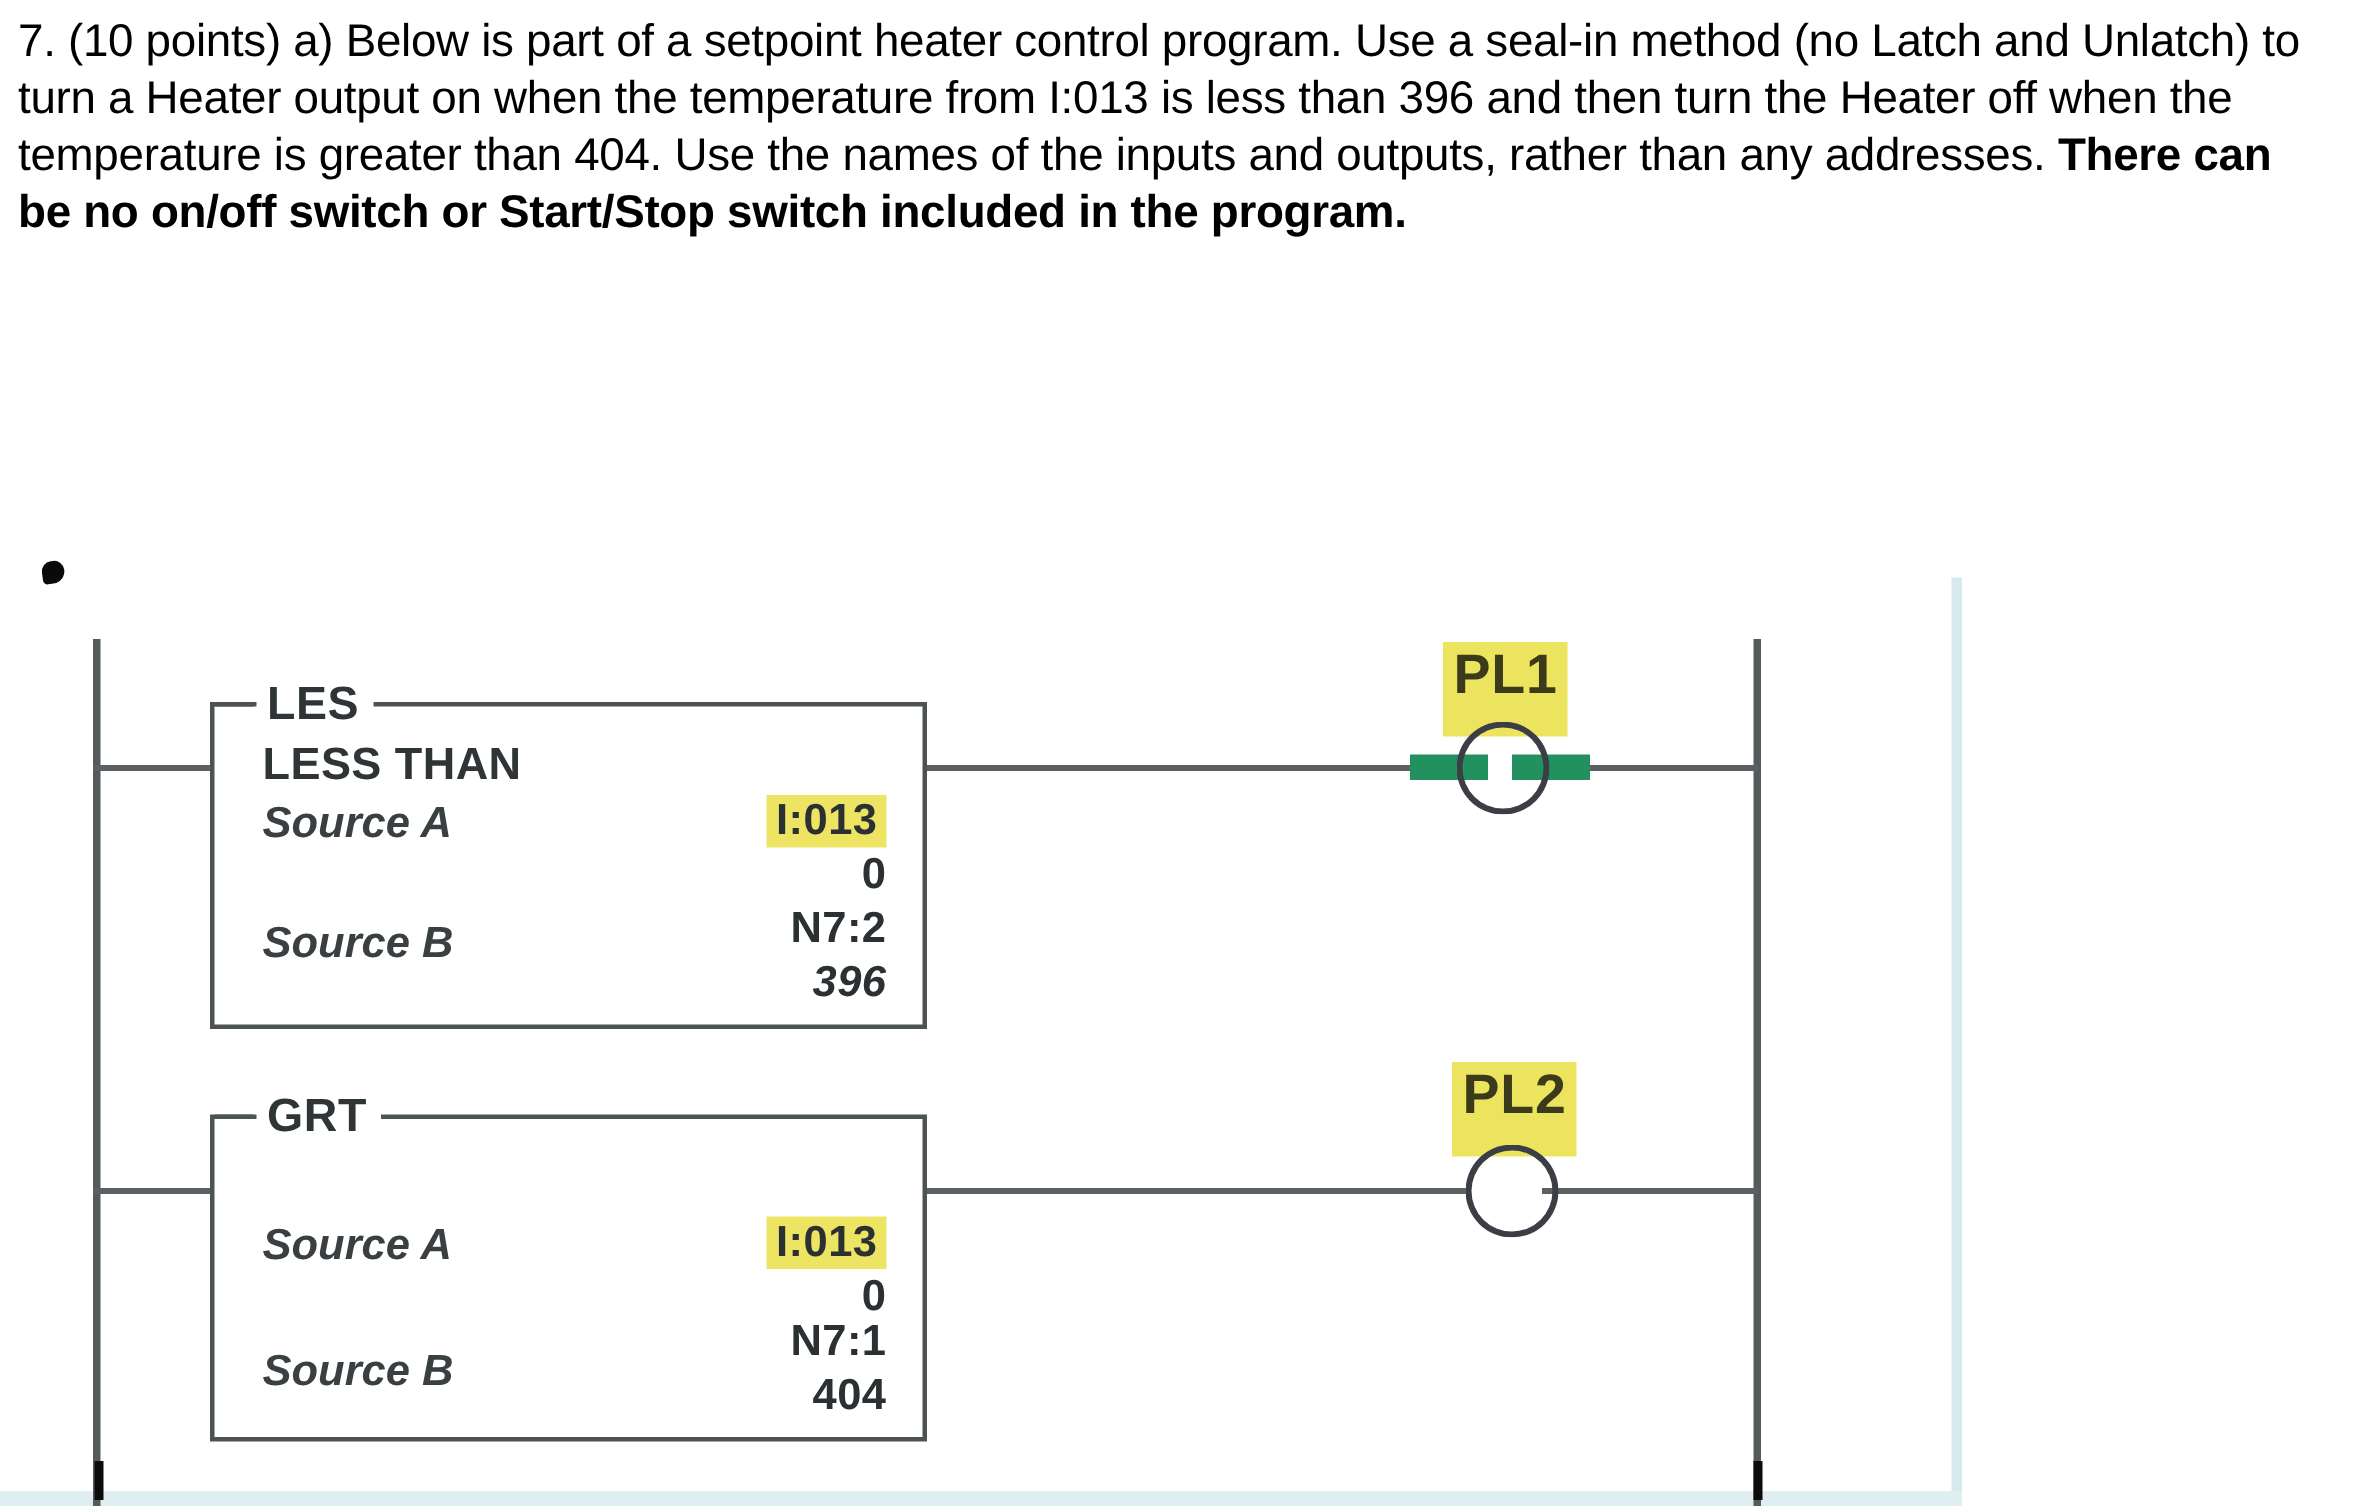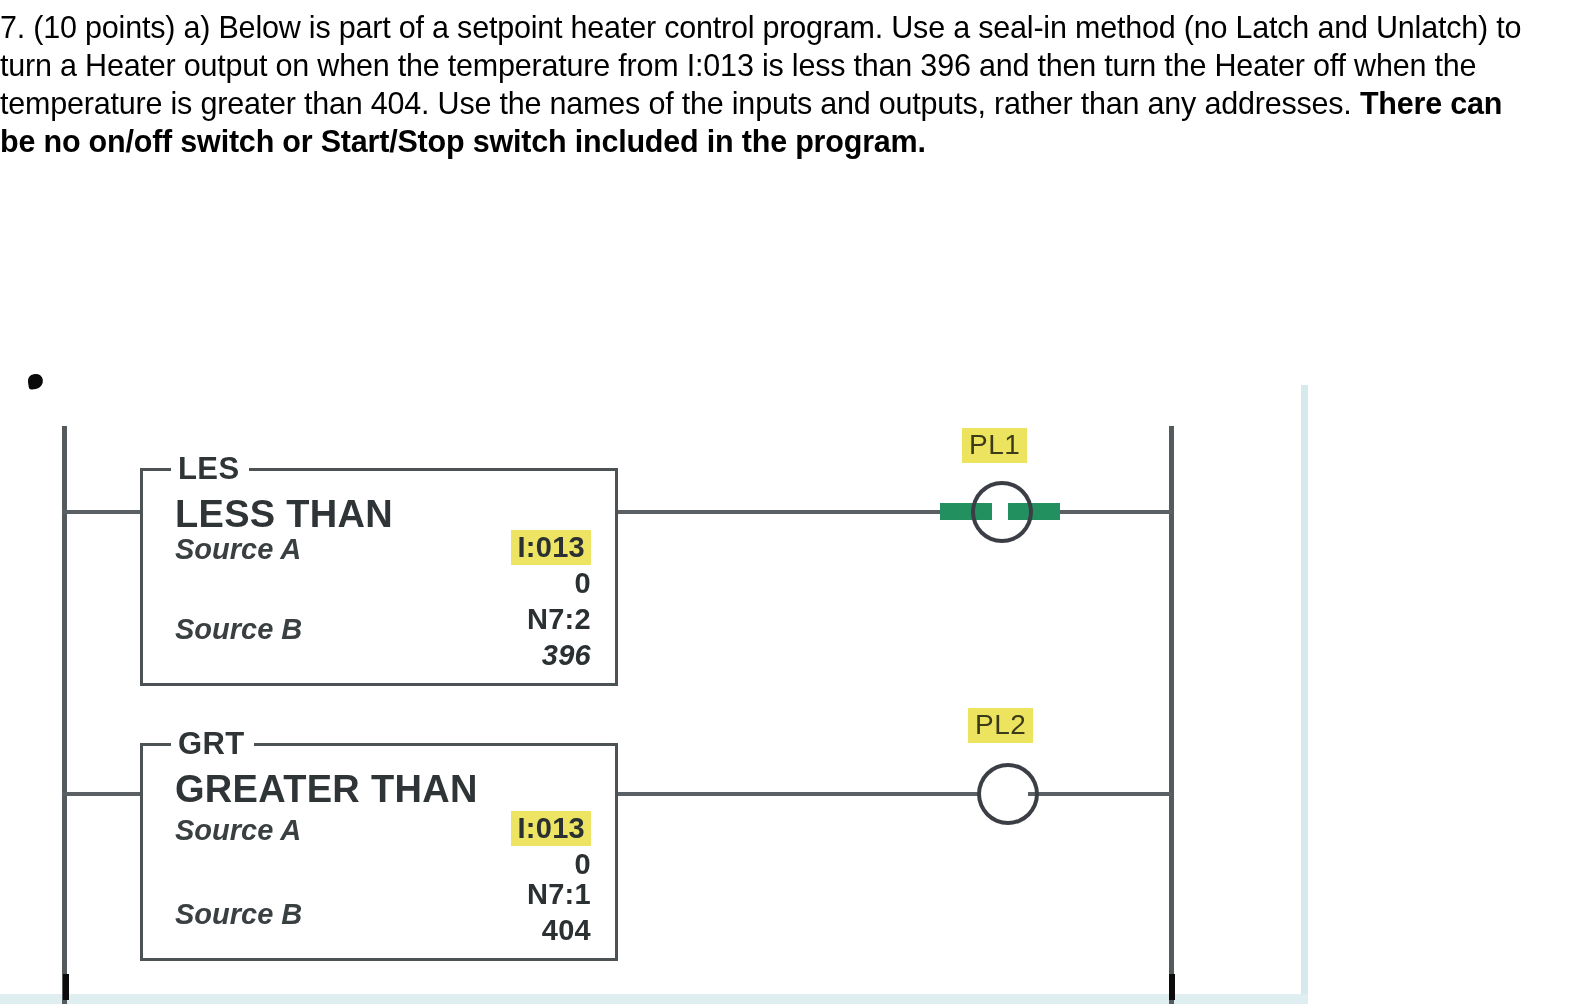--- a/index.html
+++ b/index.html
@@ -16,21 +16,21 @@
     font-family: "Liberation Sans", sans-serif;
     color: #000000;
   }
 
   
   #question-text {
     position: absolute;
     left: 0px;
     top: 0px;
     width: 1548px;
-    padding: 0 8px 0 0;
+    padding: 0 8px 0 12px;
     box-sizing: border-box;
   }
   .q-para {
     font-size: 30.5px;
     line-height: 38px;
     letter-spacing: -0.2px;
     color: #000;
     margin: 0;
     font-weight: 400;
   }
@@ -131,21 +131,21 @@
     left: 0px;
     width: 26px;
     height: 3px;
     background: #4d5255;
   }
 
   .instr-title {
     position: absolute;
     left: 32px;
     top: 22px;
-    font-size: 38px;
+    font-size: 30px;
     font-weight: 700;
     letter-spacing: 0.3px;
     color: #2f3436;
     white-space: nowrap;
   }
   .instr-operand-label {
     position: absolute;
     left: 32px;
     font-size: 29px;
     font-weight: 700;
@@ -193,26 +193,26 @@
     border-radius: 0 34px 34px 0;
   }
   .coil-energized-bar {
     position: absolute;
     top: 22px;
     height: 17px;
     background: #23915f;
   }
   .coil-label {
     position: absolute;
-    font-size: 28px;
-    font-weight: 400;
+    font-size: 37px;
+    font-weight: 700;
     letter-spacing: 0.5px;
     color: #3b3a1a;
     background: #ece45f;
-    padding: 1px 7px 2px 7px;
+    padding: 1px 7px 20px 7px;
     white-space: nowrap;
   }
 </style>
 </head>
 <body>
 
 <div id="question-text">
 
   <p class="q-para para-a"><span>7. (10 points) a) Below is part of a setpoint heater control program.  Use a seal-in method (no Latch and Unlatch) to turn a Heater output on when the temperature from I:013 is less than 396 and then turn the Heater off when the temperature is greater than 404.  Use the names of the inputs and outputs, rather than any addresses. </span><span class="q-bold">There can be no on/off switch or Start/Stop switch included in the program.</span></p>
 
@@ -263,21 +263,20 @@
   </div>
 
   <div class="wire" style="left:62px; top:432px; width:80px;"></div>
   <div class="wire" style="left:615px; top:432px; width:363px;"></div>
   <div class="wire" style="left:1028px; top:432px; width:144px;"></div>
 
   <div class="instr-box instr-box-grt">
     <div class="mnemonic-stub"></div>
     <div class="instr-mnemonic">GRT</div>
 
-    <div class="instr-title">GREATER THAN</div>
 
     <div class="instr-operand-label" style="top:68px;">Source A</div>
     <div class="instr-operand-value" style="top:66px;">
       <span class="hl-yellow">I:013</span>
     </div>
     <div class="instr-operand-value" style="top:102px;">0</div>
 
     <div class="instr-operand-label" style="top:152px;">Source B</div>
     <div class="instr-operand-value" style="top:132px;">N7:1</div>
     <div class="instr-operand-value" style="top:168px;">404</div>

